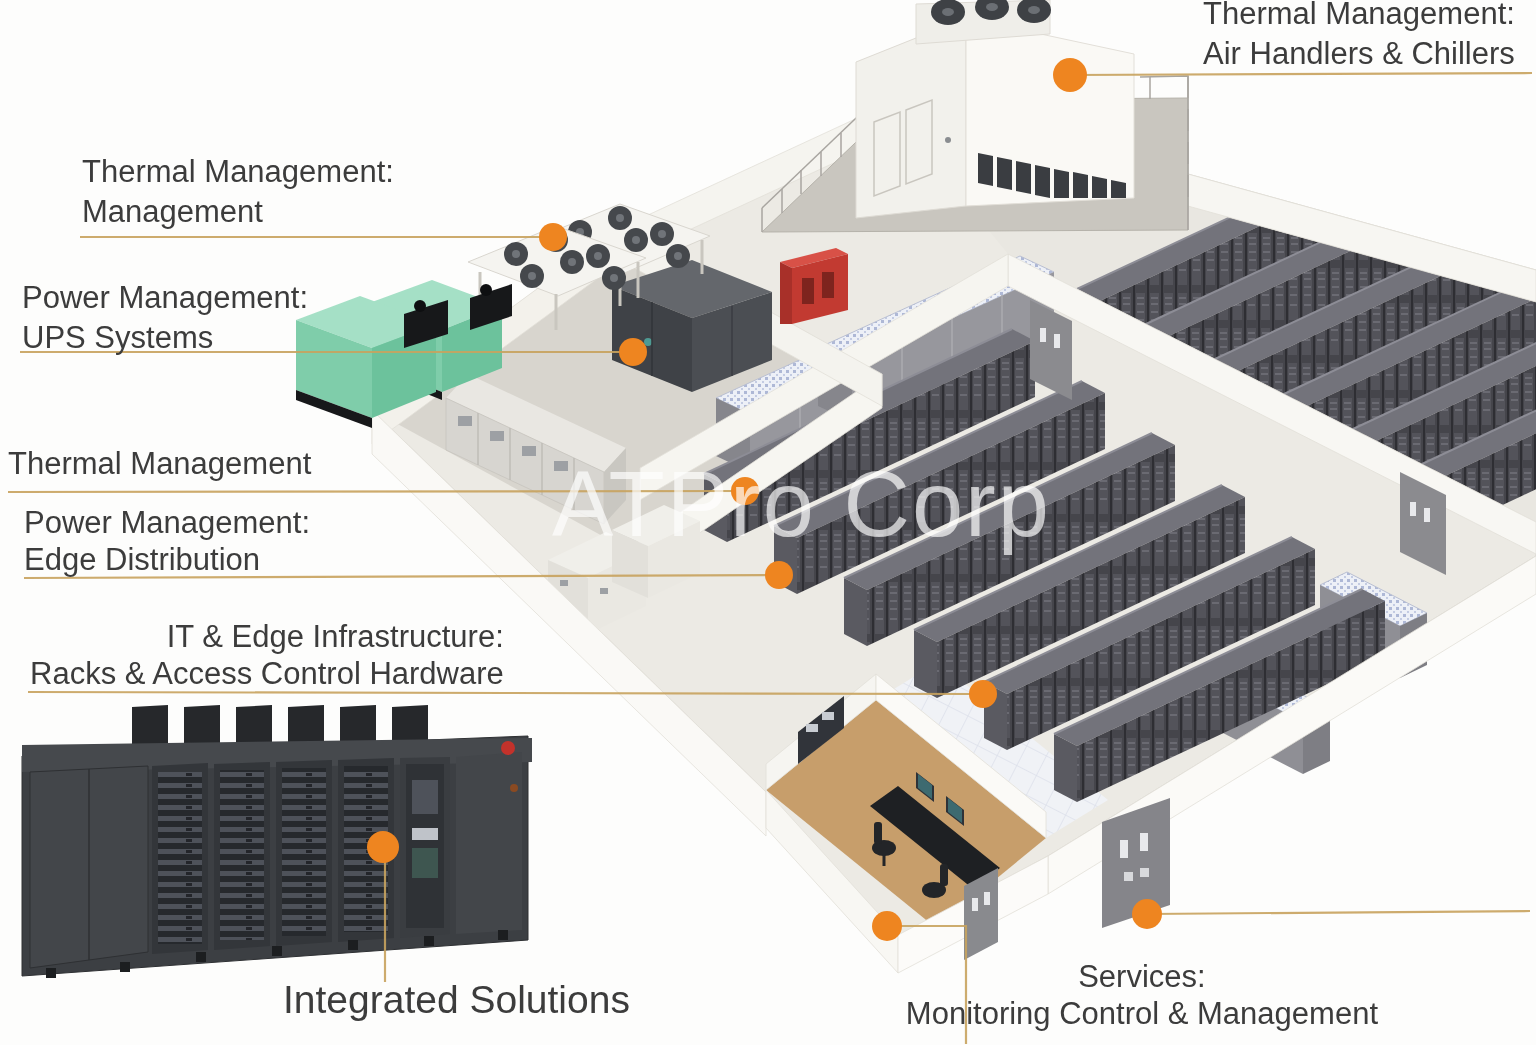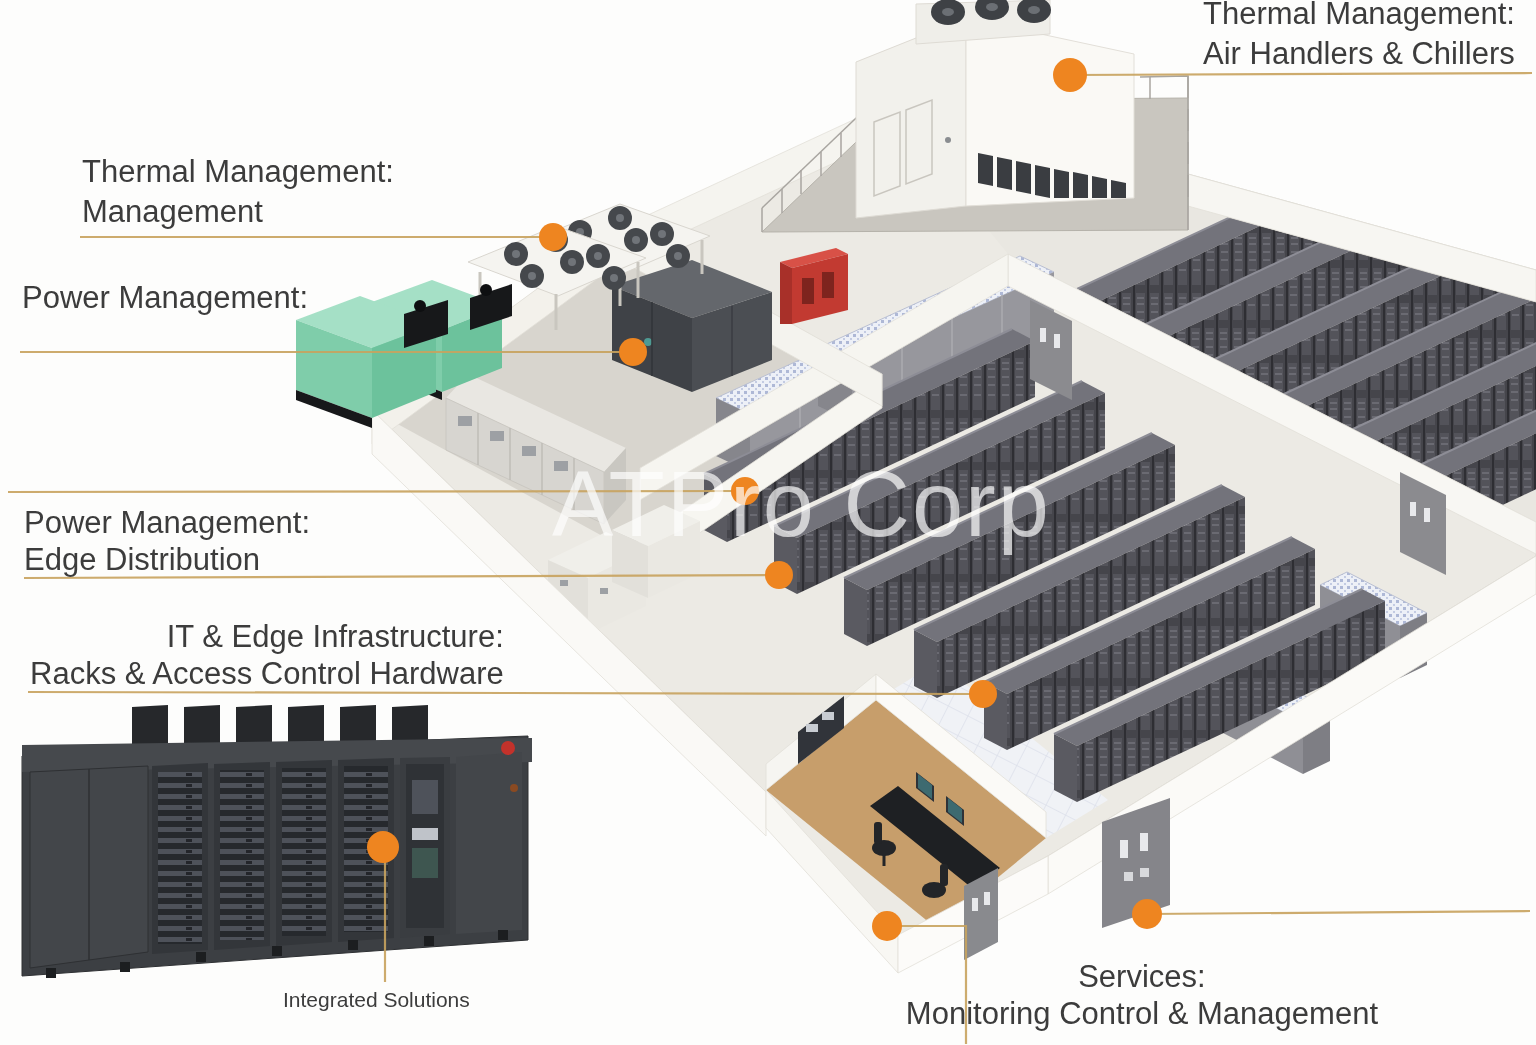--- a/index.html
+++ b/index.html
@@ -9,21 +9,21 @@
   .wm{position:absolute;left:552px;top:452px;font-size:92px;letter-spacing:2px;
       color:rgba(255,255,255,0.68);white-space:nowrap;pointer-events:none;}
   .callout{position:absolute;color:#3C3C3C;font-size:31px;line-height:40px;white-space:nowrap;}
   .callout .s{}
   #c-air{left:1203px;top:-6px;}
   #c-cond{left:82px;top:152px;}
   #c-ups{left:22px;top:278px;}
   #c-thermal{left:8px;top:444px;}
   #c-pdist{left:24px;top:504px;line-height:37px;}
   #c-itedge{left:30px;top:618px;line-height:37px;text-align:right;}
-  #c-integrated{left:283px;top:980px;font-size:21px;}
+  #c-integrated{left:283px;top:980px;font-size:39px;}
   #c-proj{left:1303px;top:868px;}
   #c-serv{right:158px;top:958px;text-align:center;line-height:37px;}
 </style>
 </head>
 <body>
 
 <div class="stage">
 
 <svg class="scene" viewBox="0 0 1536 1045">
   <defs>
@@ -423,20 +423,24 @@
 <div class="callout" id="c-air">
   <div class="t">Thermal Management:</div>
   <div class="s">Air Handlers &amp; Chillers</div>
 </div>
 <div class="callout" id="c-cond">
   <div class="t">Thermal Management:</div>
   <div class="s">Management</div>
 </div>
 <div class="callout" id="c-ups">
   <div class="t">Power Management:</div>
+  <div class="s">UPS Systems</div>
+</div>
+<div class="callout" id="c-thermal">
+  <div class="t">Thermal Management</div>
 </div>
 <div class="callout" id="c-pdist">
   <div class="t">Power Management:</div>
   <div class="s">Edge Distribution</div>
 </div>
 <div class="callout" id="c-itedge">
   <div class="t">IT &amp; Edge Infrastructure:</div>
   <div class="s">Racks &amp; Access Control Hardware</div>
 </div>
 <div class="callout" id="c-integrated">

